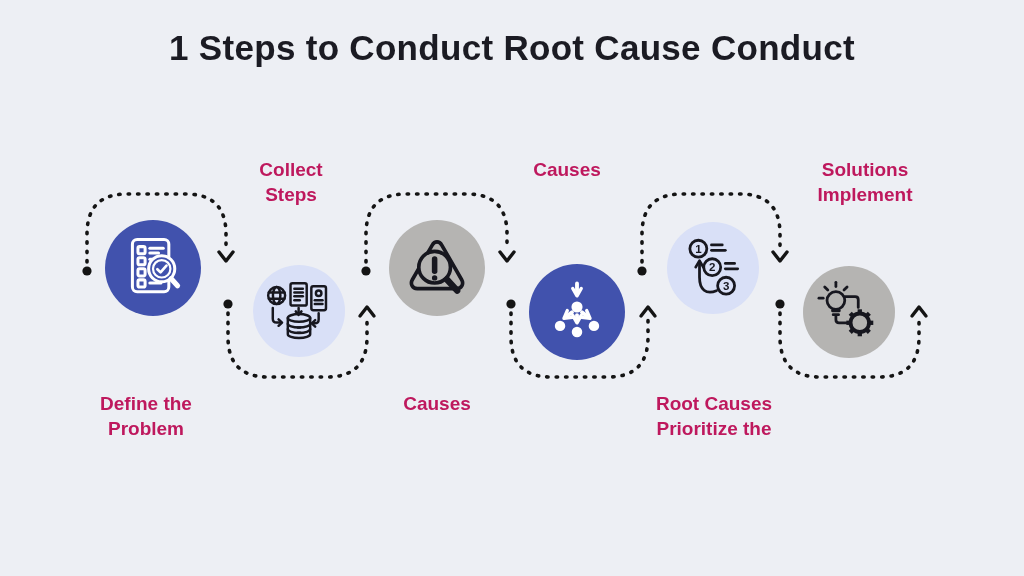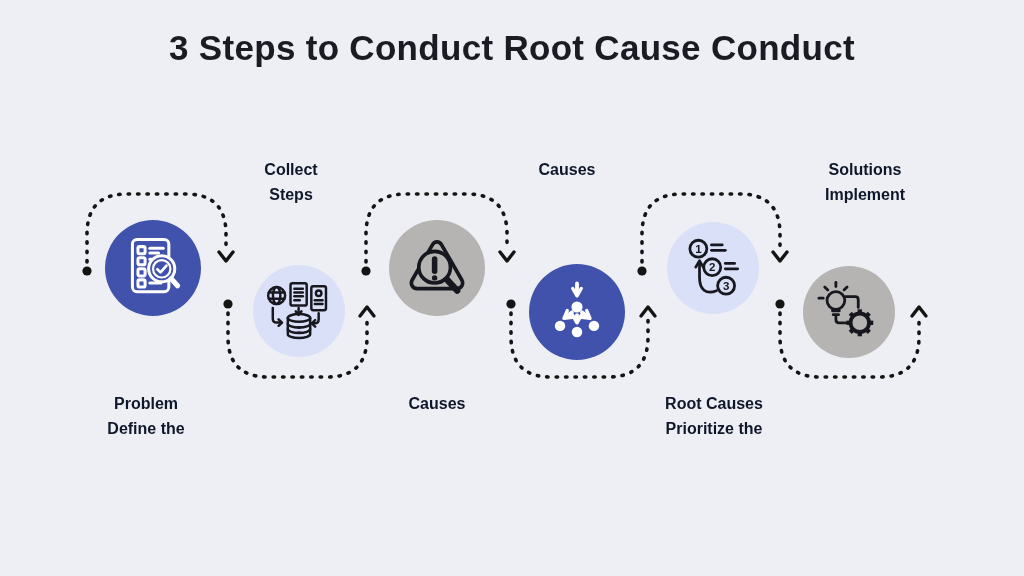--- a/index.html
+++ b/index.html
@@ -29,41 +29,41 @@
     display:flex;align-items:center;justify-content:center;
   }
   .c1{left:105px;top:220px;width:96px;height:96px;}
   .c2{left:253px;top:265px;width:92px;height:92px;}
   .c3{left:389px;top:220px;width:96px;height:96px;}
   .c4{left:529px;top:264px;width:96px;height:96px;}
   .c5{left:667px;top:222px;width:92px;height:92px;}
   .c6{left:803px;top:266px;width:92px;height:92px;}
   .label{
     position:absolute;text-align:center;font-weight:bold;
-    font-size:16px;line-height:25px;color:#0f172a;
+    font-size:19px;line-height:25px;color:#be185d;
   }
   .label span{display:block;}
   .l1{left:46px;top:391px;width:200px;}
   .l2{left:191px;top:157px;width:200px;}
   .l3{left:317px;top:391px;width:240px;}
   .l4{left:467px;top:157px;width:200px;}
   .l5{left:614px;top:391px;width:200px;}
   .l6{left:765px;top:157px;width:200px;}
   .ink{stroke:var(--ink);}
   .fill-blue{fill:var(--blue);}
   .fill-gray{fill:var(--gray);}
   .num{font-family:"Liberation Sans",sans-serif;font-weight:bold;font-size:15px;fill:var(--ink);}
 </style>
 </head>
 <body>
 
 <div class="canvas">
 
   <h1 class="title">
-    <span>3 Steps to Conduct Root Cause</span>
+    <span>1 Steps to Conduct Root Cause</span>
     <span>Conduct</span>
   </h1>
 
   <svg class="connectors" width="1024" height="576" viewBox="0 0 1024 576">
     <g>
       <circle class="dot" cx="87" cy="271" r="4.6"></circle>
       <path class="dash" d="M 87 262 L 87 234 Q 87 194 127 194 L 186 194 Q 226 194 226 234 L 226 248"></path>
       <path class="chev" d="M 219 252 L 226 261 L 233 252"></path>
     </g>
     <g>
@@ -220,22 +220,22 @@
         <path d="M53.2 70.8 L49.6 74.4"></path>
         <path d="M49.5 62 H44.5"></path>
         <path d="M53.2 53.2 L49.6 49.6"></path>
         <path d="M62 49.5 V44.5"></path>
         <path d="M70.8 53.2 L74.4 49.6"></path>
       </g>
     </svg>
   </div>
 
   <div class="label l1">
+    <span>Define the</span>
     <span>Problem</span>
-    <span>Define the</span>
   </div>
   <div class="label l2">
     <span>Collect</span>
     <span>Steps</span>
   </div>
   <div class="label l3">
     <span>Causes</span>
   </div>
   <div class="label l4">
     <span>Causes</span>

